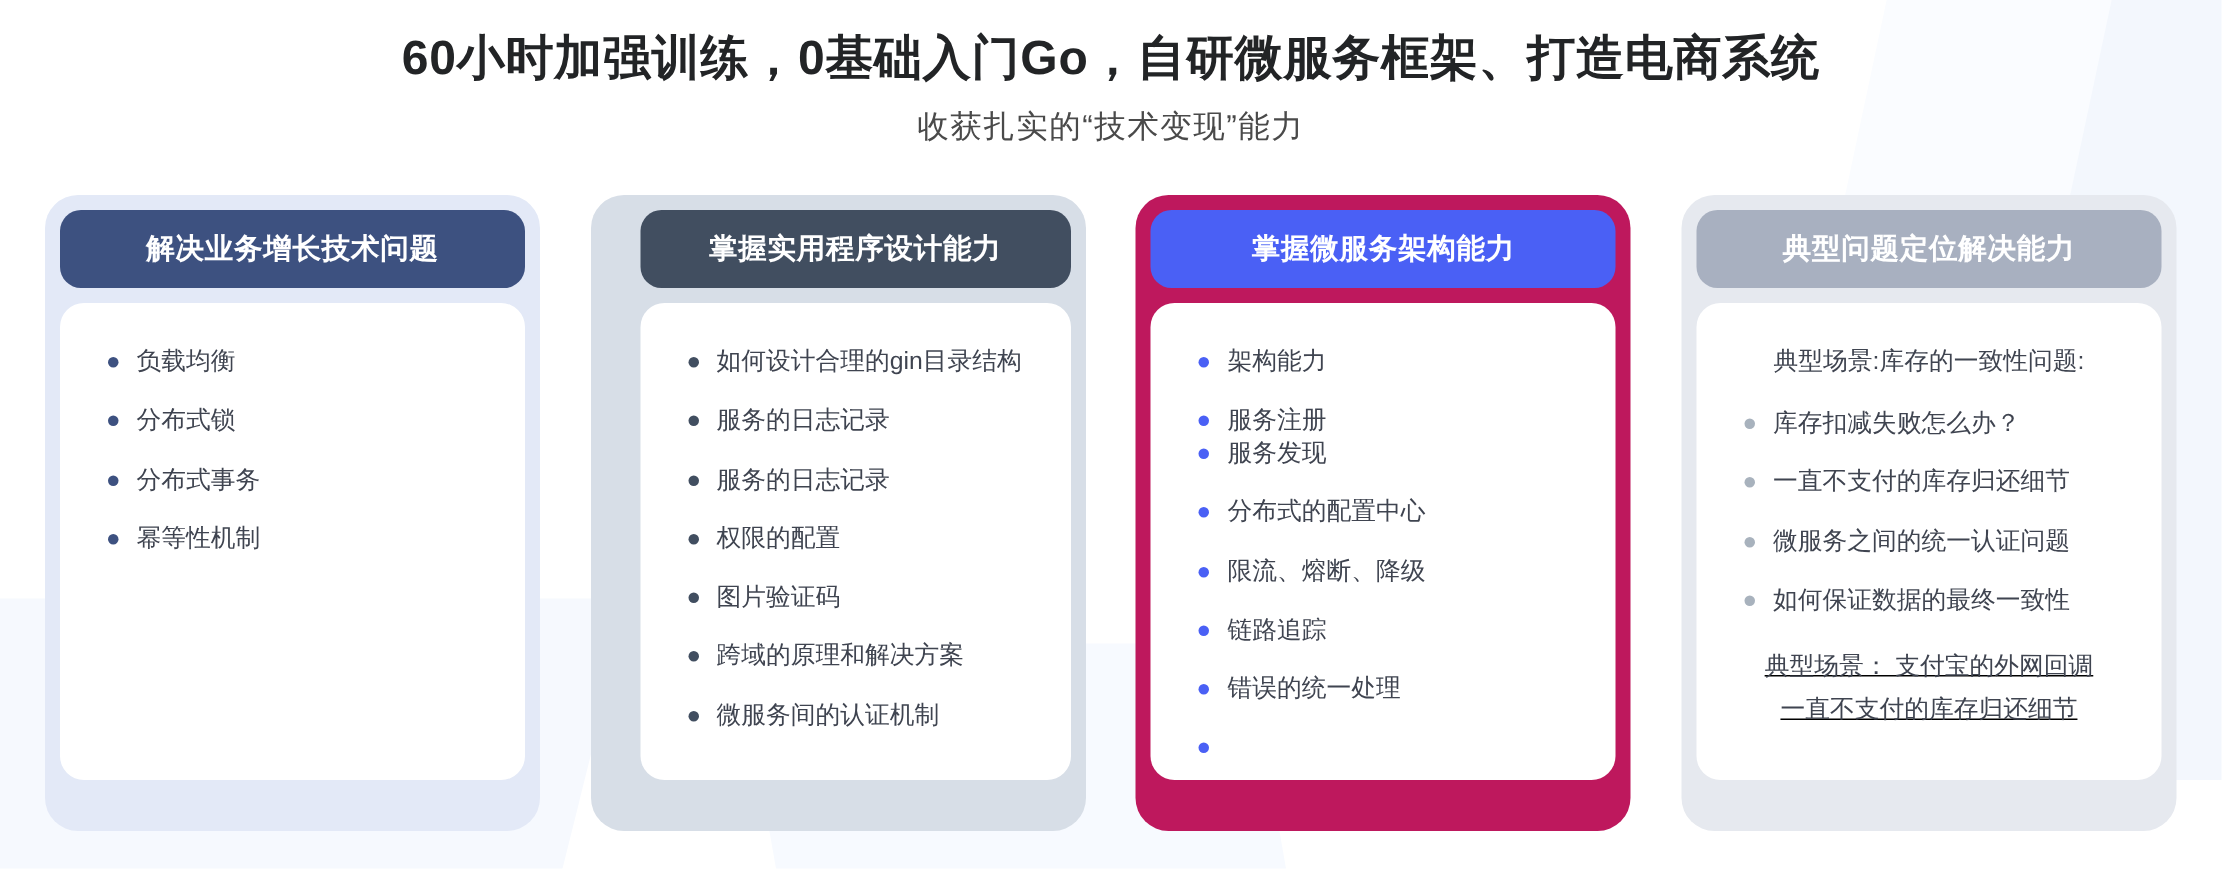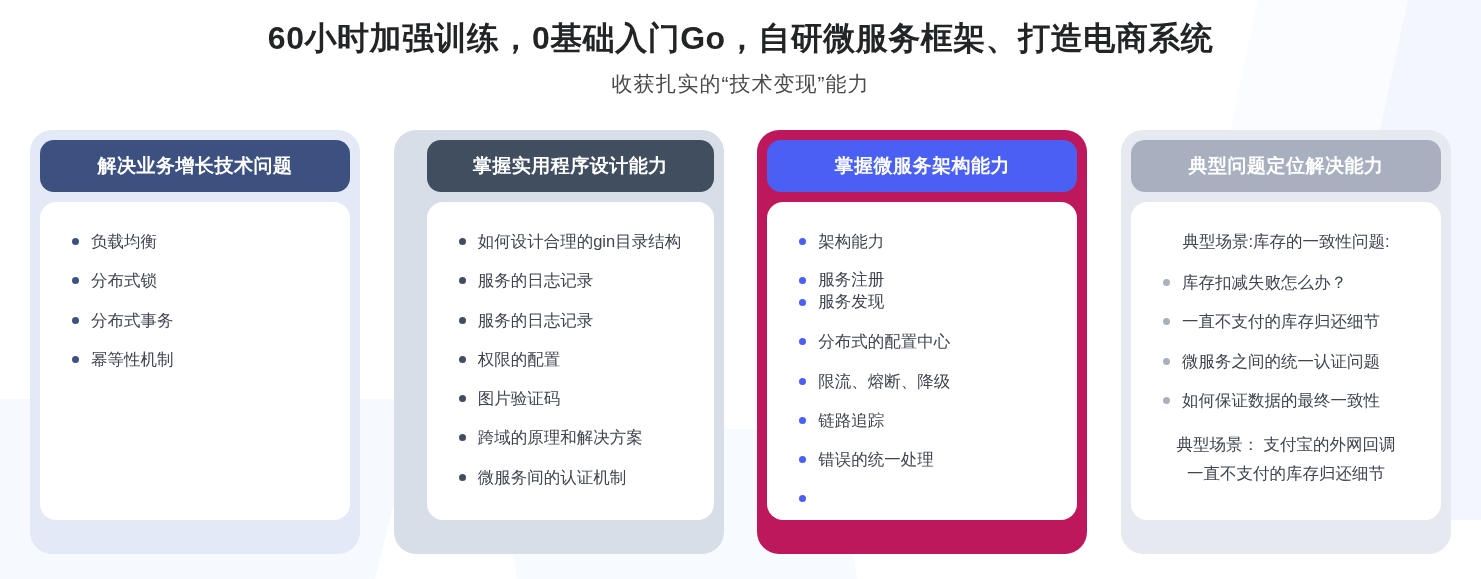--- a/index.html
+++ b/index.html
@@ -166,21 +166,21 @@
   .note-line {
     font-size: 16.5px;
     color: #3f4450;
     line-height: 1.4;
     margin-bottom: 14px;
     white-space: nowrap;
     text-align: center;
   }
   .note-line.indent { text-align: center; margin-bottom: 0; }
   .note-block-top { margin-bottom: 18px; }
-  .note-block-bottom { margin-top: 22px; }
+  .note-block-bottom { margin-top: 22px; text-decoration: underline; }
 </style>
 </head>
 <body>
 
 <div id="bg-layer">
   <div class="bg-shape-right"></div>
   <div class="bg-shape-right2"></div>
   <div class="bg-shape-left"></div>
   <div class="bg-shape-mid"></div>
 </div>

